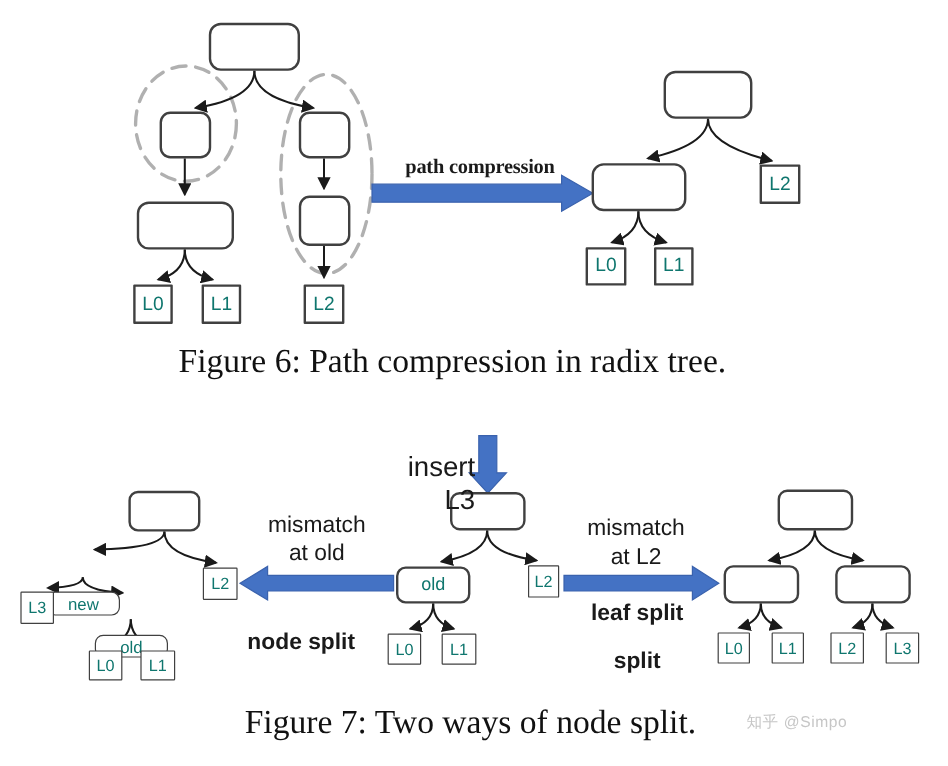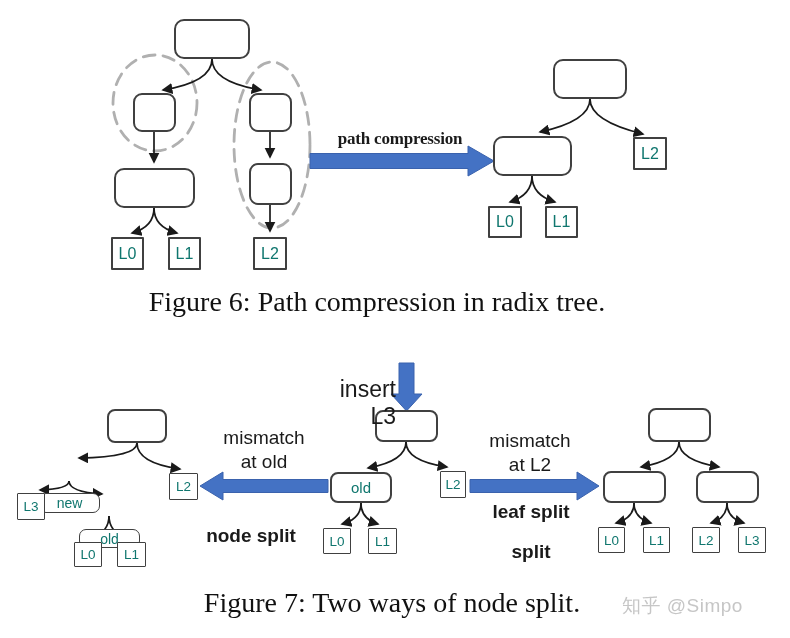--- a/index.html
+++ b/index.html
@@ -24,21 +24,21 @@
   .center{text-align:center;}
   .arrow-label{font-size:17px;font-weight:bold;letter-spacing:-0.2px;font-family:Liberation Serif, serif;}
   .cond{font-size:19px;line-height:23px;}
   .splitname{font-size:19px;line-height:23px;font-weight:bold;}
   .insert-lbl{font-size:23px;}
   .caption{
     font-family:"Liberation Serif",serif;font-size:28px;color:#111;
     white-space:nowrap;
   }
   .watermark{
-    font-size:19px;color:#c6c6c6;white-space:nowrap;letter-spacing:0.5px;
+    font-size:13px;color:#c6c6c6;white-space:nowrap;letter-spacing:0.5px;
   }
   .nlabel-md{font-size:15px;}
   .nlabel-sm{font-size:14px;margin-top:32px;}
 </style>
 </head>
 <body>
 
 <div class="stage">
 
   <svg class="layer" viewBox="0 0 790 638">

